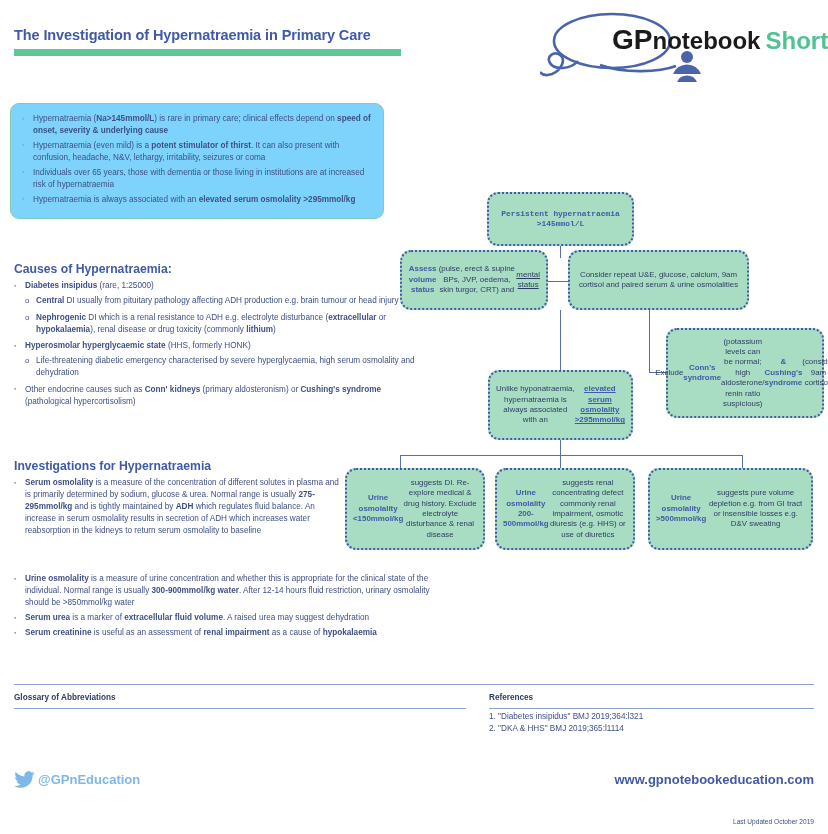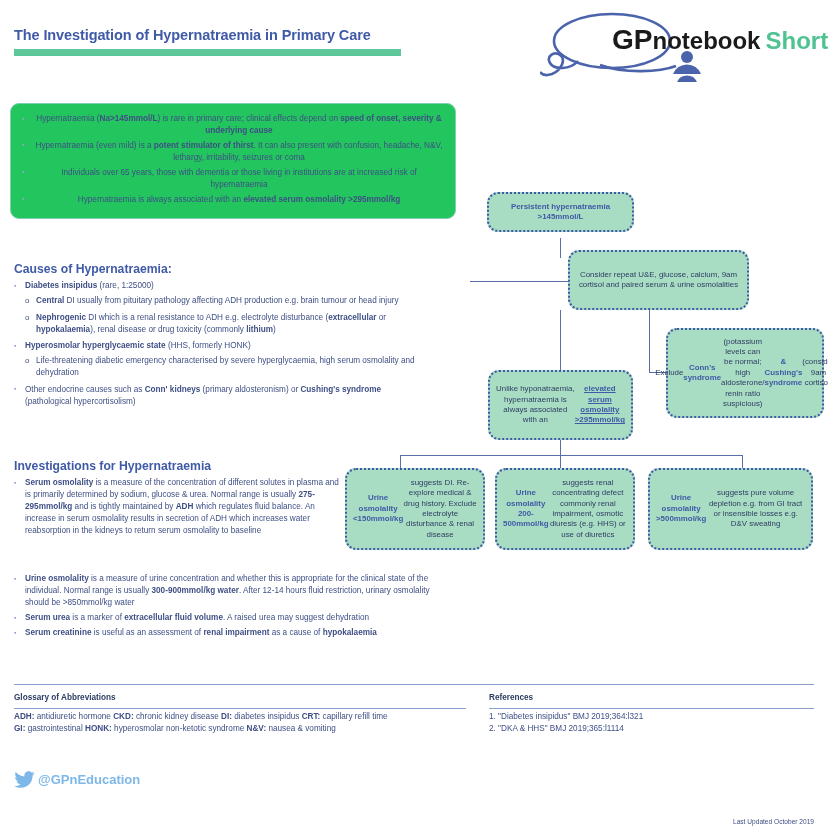--- a/index.html
+++ b/index.html
@@ -31,25 +31,24 @@
     position: absolute; left: 72px; top: 16px;
     font-size: 25px; font-weight: bold; white-space: nowrap;
   }
   .logo-gp { color: #1a1a1a; font-size: 28px; }
   .logo-nb { color: #1a1a1a; font-size: 24px; }
   .logo-sc { color: #4fc291; font-size: 24px; margin-left: 5px; }
 
   
   .keybox {
     position: absolute; left: 10px; top: 103px;
-    width: 446px; height: 116px;
+    width: 374px; height: 116px;
     border: 1.2px solid #7fcfae;
     border-radius: 9px;
-    background: #22c55e;
-    text-align: center;
+    background: #7dd3fc;
   }
   .keybox ul { list-style: none; margin: 0; padding: 9px 10px 0 11px; }
   .keybox li {
     position: relative; padding-left: 11px;
     font-size: 8.2px; line-height: 11.6px; margin-bottom: 3.8px;
     color: #3f4f85;
   }
   .keybox li:before {
     content: "▪"; position: absolute; left: 0; top: -0.5px;
     color: #8fa6cf; font-size: 7px;
@@ -173,50 +172,51 @@
     <div class="conn" style="left:560px; top:238px; width:1.4px; height:20px;"></div>
     <div class="conn" style="left:470px; top:281px; width:181px; height:1.4px;"></div>
     <div class="conn" style="left:649px; top:310px; width:1.4px; height:63px;"></div>
     <div class="conn" style="left:649px; top:372px; width:25px; height:1.4px;"></div>
     <div class="conn" style="left:560px; top:310px; width:1.4px; height:60px;"></div>
     <div class="conn" style="left:560px; top:440px; width:1.4px; height:28px;"></div>
     <div class="conn" style="left:400px; top:455px; width:343px; height:1.4px;"></div>
     <div class="conn" style="left:400px; top:455px; width:1.4px; height:13px;"></div>
     <div class="conn" style="left:742px; top:455px; width:1.4px; height:13px;"></div>
 
-    <div class="fbox" style="left:487px; top:192px; width:147px; height:40px;">
+    <div class="fbox" style="left:487px; top:192px; width:147px; height:54px;font-family:Liberation Mono, monospace;">
         <span class="hl">Persistent hypernatraemia<br>&gt;145mmol/L</span>
       </div>
 
+    <div class="fbox" style="left:400px; top:250px; width:148px; height:60px;"><span class="hl">Assess volume status</span> (pulse, erect &amp; supine BPs, JVP, oedema, skin turgor, CRT) and <span class="u">mental status</span></div>
 
     <div class="fbox" style="left:568px; top:250px; width:181px; height:60px;">Consider repeat U&amp;E, glucose, calcium, 9am cortisol and paired serum &amp; urine osmolalities</div>
 
     <div class="fbox" style="left:666px; top:328px; width:158px; height:90px;">Exclude <span class="hl">Conn's syndrome</span> (potassium levels can be normal; high aldosterone/ renin ratio suspicious) <span class="hl">&amp; Cushing's syndrome</span> (consider 9am cortisol)</div>
 
     <div class="fbox" style="left:488px; top:370px; width:145px; height:70px;">Unlike hyponatraemia, hypernatraemia is always associated with an <span class="hl-u">elevated serum osmolality &gt;295mmol/kg</span></div>
 
     <div class="fbox" style="left:345px; top:468px; width:140px; height:82px;"><span class="hl">Urine osmolality<br>&lt;150mmol/kg</span> suggests DI. Re-explore medical &amp; drug history. Exclude electrolyte disturbance &amp; renal disease</div>
 
     <div class="fbox" style="left:495px; top:468px; width:140px; height:82px;"><span class="hl">Urine osmolality<br>200-500mmol/kg</span> suggests renal concentrating defect commonly renal impairment, osmotic diuresis (e.g. HHS) or use of diuretics</div>
 
     <div class="fbox" style="left:648px; top:468px; width:165px; height:82px;"><span class="hl">Urine osmolality<br>&gt;500mmol/kg</span> suggests pure volume depletion e.g. from GI tract or insensible losses e.g. D&amp;V sweating</div>
   </div>
 
   <div class="foot-rule" style="left:14px; top:684px; width:800px; height:1.4px;"></div>
 
   <div class="foot-h" style="left:14px; top:693px;">Glossary of Abbreviations</div>
   <div class="foot-rule" style="left:14px; top:708px; width:452px;"></div>
-  <div class="foot-t" style="left:14px; top:711px; width:470px;"><b>ADH:</b> antidiuretic hormone <b>CKD:</b> chronic kidney disease <b>DI:</b> diabetes insipidus <b>CRT:</b> capillary refill time<br><b>GI:</b> gastrointestinal <b>HONK:</b> hyperosmolar non-ketotic syndrome <b>N&amp;V:</b> nausea &amp; vomiting</div>
 
   <div class="foot-h" style="left:489px; top:693px;">References</div>
   <div class="foot-rule" style="left:489px; top:708px; width:325px;"></div>
   <div class="foot-t" style="left:489px; top:711px; width:330px;">1. "Diabetes insipidus" BMJ 2019;364:l321<br>2. "DKA &amp; HHS" BMJ 2019;365:l1114</div>
 
   <div class="twitter">
     <svg width="21" height="17" viewBox="0 0 24 20">
       <path fill="#7db8e8" d="M24 2.6c-.9.4-1.8.7-2.8.8 1-.6 1.8-1.6 2.2-2.7-1 .6-2 1-3.1 1.2C19.4 1 18.1.4 16.7.4c-2.7 0-4.9 2.2-4.9 4.9 0 .4 0 .8.1 1.1C7.8 6.2 4.1 4.2 1.7 1.2c-.4.7-.7 1.6-.7 2.5 0 1.7.9 3.2 2.2 4.1-.8 0-1.6-.2-2.2-.6v.1c0 2.4 1.7 4.4 3.9 4.8-.4.1-.8.2-1.3.2-.3 0-.6 0-.9-.1.6 2 2.4 3.4 4.6 3.4-1.7 1.3-3.8 2.1-6.1 2.1-.4 0-.8 0-1.2-.1 2.2 1.4 4.8 2.2 7.5 2.2 9.1 0 14-7.5 14-14v-.6c1-.7 1.8-1.6 2.5-2.6z"></path>
     </svg>
     <span class="twitter-handle">@GPnEducation</span>
   </div>
 
+  <div class="website">www.gpnotebookeducation.com</div>
   <div class="updated">Last Updated October 2019</div>
 
 </div>
 
 </body></html>

